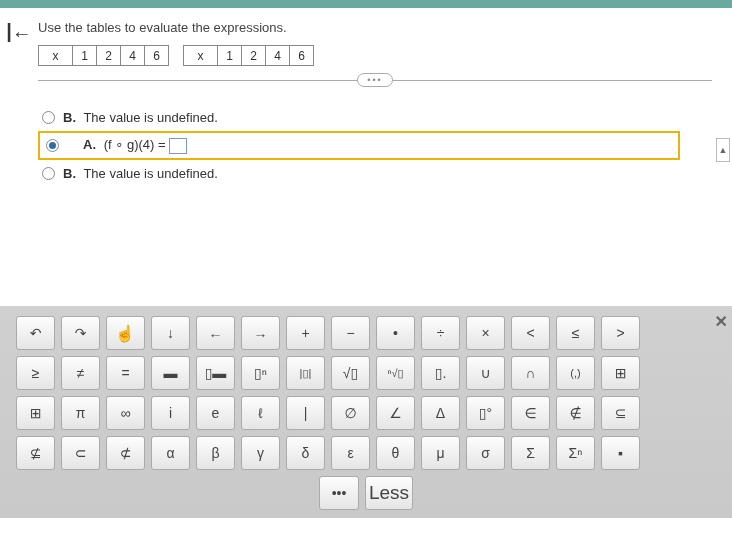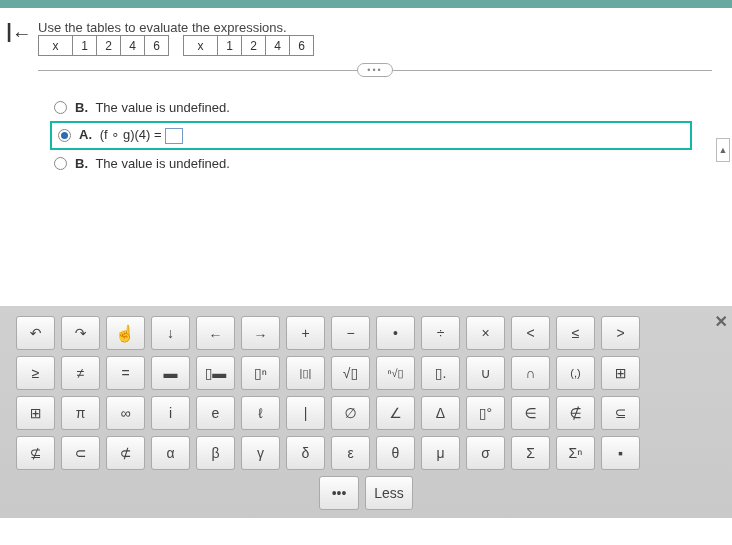--- a/index.html
+++ b/index.html
@@ -2,48 +2,48 @@
 <html><head>
 <meta charset="utf-8">
 <style>
   * { box-sizing: border-box; margin: 0; padding: 0; }
   body { font-family: Arial, Helvetica, sans-serif; font-size: 13px; color: #333; background: #fff; width: 732px; height: 545px; overflow: hidden; position: relative; }
   .topbar { height: 8px; background: #6aa9a0; }
   .content-wrap { display: flex; }
   .left-col { width: 38px; padding-top: 12px; text-align: center; }
   .back-icon { font-size: 20px; font-weight: bold; color: #333; cursor: pointer; display: inline-block; }
   .main { flex: 1; padding: 12px 20px 0 0; position: relative; }
-  .instr { color: #444; }
+  .instr { margin-bottom: 10px; color: #444; }
   .tables { display: flex; gap: 14px; margin-bottom: 14px; }
   table { border-collapse: collapse; }
   td { border: 1px solid #888; width: 24px; height: 20px; text-align: center; font-size: 12px; color: #333; }
   td.lbl { width: 34px; }
   .hr-wrap { position: relative; height: 18px; }
   .hr { border: none; border-top: 1px solid #aaa; }
   .pill { position: absolute; left: 50%; top: -7px; transform: translateX(-50%); width: 36px; height: 14px; border: 1px solid #aaa; border-radius: 8px; background: #fff; text-align: center; font-size: 9px; line-height: 12px; color: #888; cursor: pointer; letter-spacing: 2px; }
-  .q-block { margin-top: 6px; margin-left: 12px; }
+  .q-block { margin-top: 6px; }
   .opt-row { display: flex; align-items: center; gap: 8px; padding: 6px 4px; }
   .radio { width: 13px; height: 13px; border: 1px solid #888; border-radius: 50%; background: #fff; position: relative; flex-shrink: 0; }
   .radio.sel::after { content: ""; position: absolute; left: 2px; top: 2px; width: 7px; height: 7px; background: #2f6bb3; border-radius: 50%; }
   .opt-label { color: #333; }
   .opt-letter { font-weight: bold; margin-right: 4px; }
   .stem { margin: 8px 0 6px 0; color: #333; }
-  .selected-choice { border: 2px solid #14b8a6; padding: 4px 6px; display: flex; align-items: center; gap: 8px; width: 642px; }
+  .selected-choice { border: 2px solid #eab308; padding: 4px 6px; display: flex; align-items: center; gap: 24px; width: 642px; }
   .ans-box { display: inline-block; width: 18px; height: 16px; border: 1px solid #7a99c8; background: #fff; vertical-align: middle; }
   .side-scroll { position: absolute; right: 2px; top: 130px; width: 14px; height: 24px; border: 1px solid #bbb; display: flex; align-items: center; justify-content: center; font-size: 9px; color: #666; cursor: pointer; }
 
   
   .keypad { position: absolute; left: 0; right: 0; top: 306px; background: linear-gradient(#d0d0d0, #c9c9c9); padding: 10px 16px 8px 16px; }
   .key-rows { display: flex; flex-direction: column; gap: 6px; }
   .key-row { display: flex; gap: 6px; }
   .key { width: 39px; height: 34px; background: linear-gradient(#fdfdfd, #e5e5e5); border: 1px solid #aaa; border-radius: 3px; display: flex; align-items: center; justify-content: center; font-size: 14px; color: #444; cursor: pointer; }
   .key.small-text { font-size: 11px; }
   .close-x { position: absolute; right: 4px; top: 6px; font-size: 16px; font-weight: bold; color: #666; cursor: pointer; }
   .bottom-row { display: flex; gap: 6px; justify-content: center; margin-top: 6px; }
-  .key.less { width: 48px; font-size: 14px; }
+  .key.less { width: 48px; font-size: 19px; }
   .key.more { width: 40px; }
   .hand { font-size: 16px; }
 </style>
 </head>
 <body>
 
 <div class="topbar"></div>
 
 <div class="content-wrap">
   <div class="left-col">

